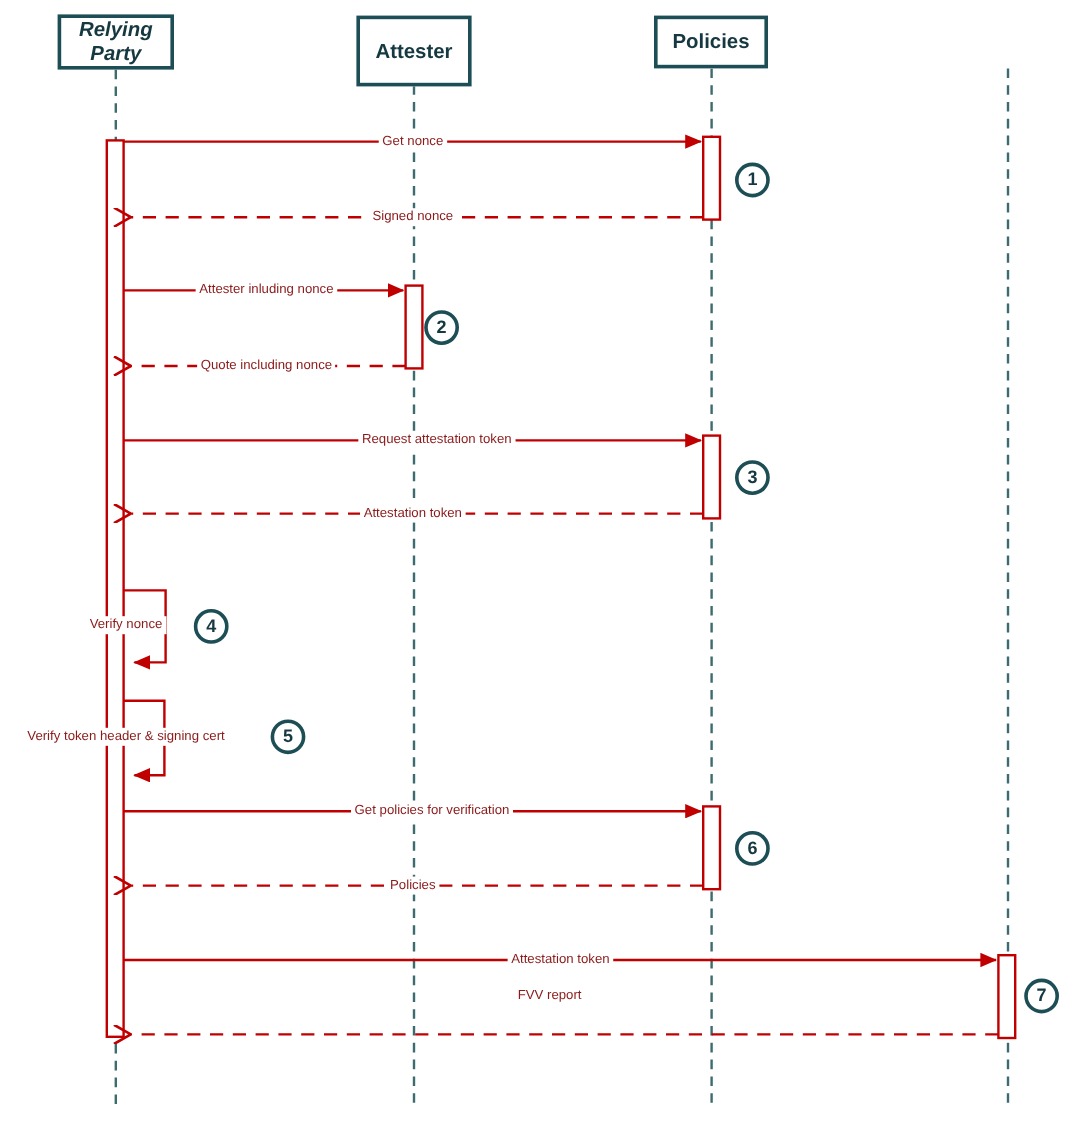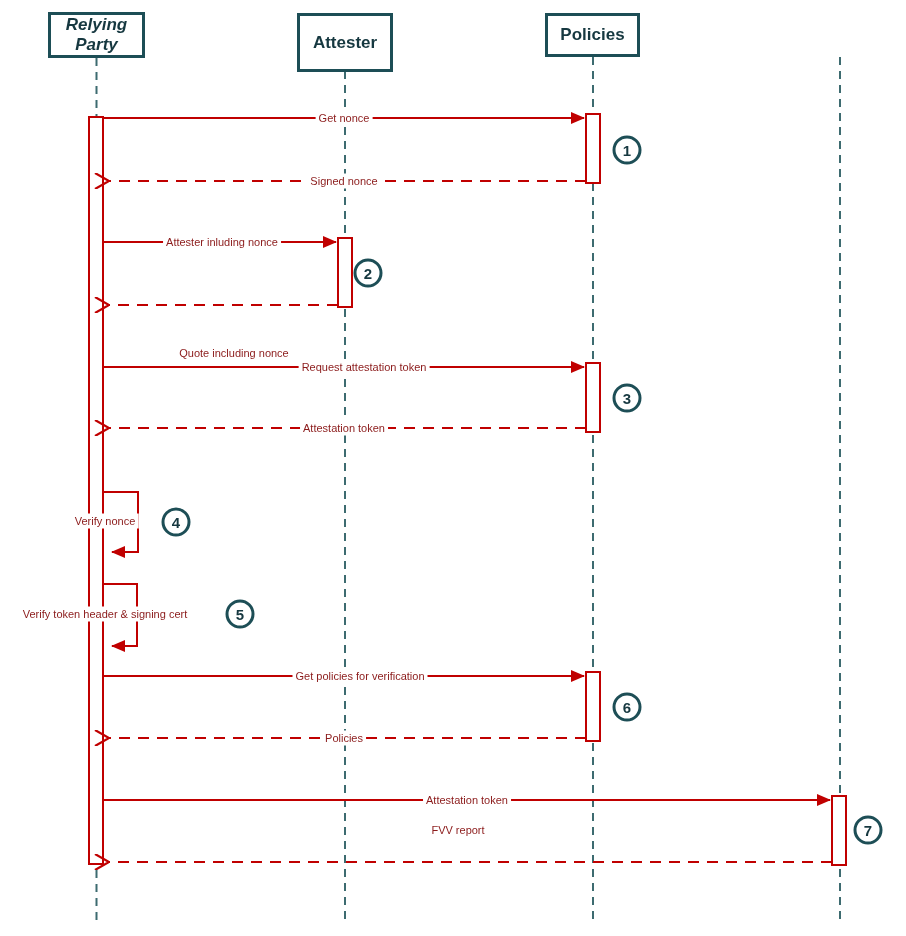--- a/index.html
+++ b/index.html
@@ -108,21 +108,21 @@
     <line x1="586" y1="738" x2="107" y2="738" stroke="#c00000" stroke-width="2" stroke-dasharray="11 8" marker-end="url(#arrow-open)"></line>
 
     <line x1="103" y1="800" x2="830" y2="800" stroke="#c00000" stroke-width="2" marker-end="url(#arrow-filled)"></line>
     <line x1="832" y1="862" x2="107" y2="862" stroke="#c00000" stroke-width="2" stroke-dasharray="11 8" marker-end="url(#arrow-open)"></line>
   </svg>
 
   <span class="msg-label" style="left:344px; top:118px;">Get nonce</span>
   <span class="msg-label" style="left:344px; top:181px;">Signed nonce</span>
 
   <span class="msg-label" style="left:222px; top:242px;">Attester inluding nonce</span>
-  <span class="msg-label" style="left:234px; top:305px;margin-top:48px;">Quote including nonce</span>
+  <span class="msg-label" style="left:222px; top:305px;">Quote including nonce</span>
 
   <span class="msg-label" style="left:364px; top:367px;">Request attestation token</span>
   <span class="msg-label" style="left:344px; top:428px;">Attestation token</span>
 
   <span class="msg-label" style="left:105px; top:521px;">Verify nonce</span>
   <span class="msg-label" style="left:105px; top:614px;">Verify token header &amp; signing cert</span>
 
   <span class="msg-label" style="left:360px; top:676px;">Get policies for verification</span>
   <span class="msg-label" style="left:344px; top:738px;">Policies</span>
 

